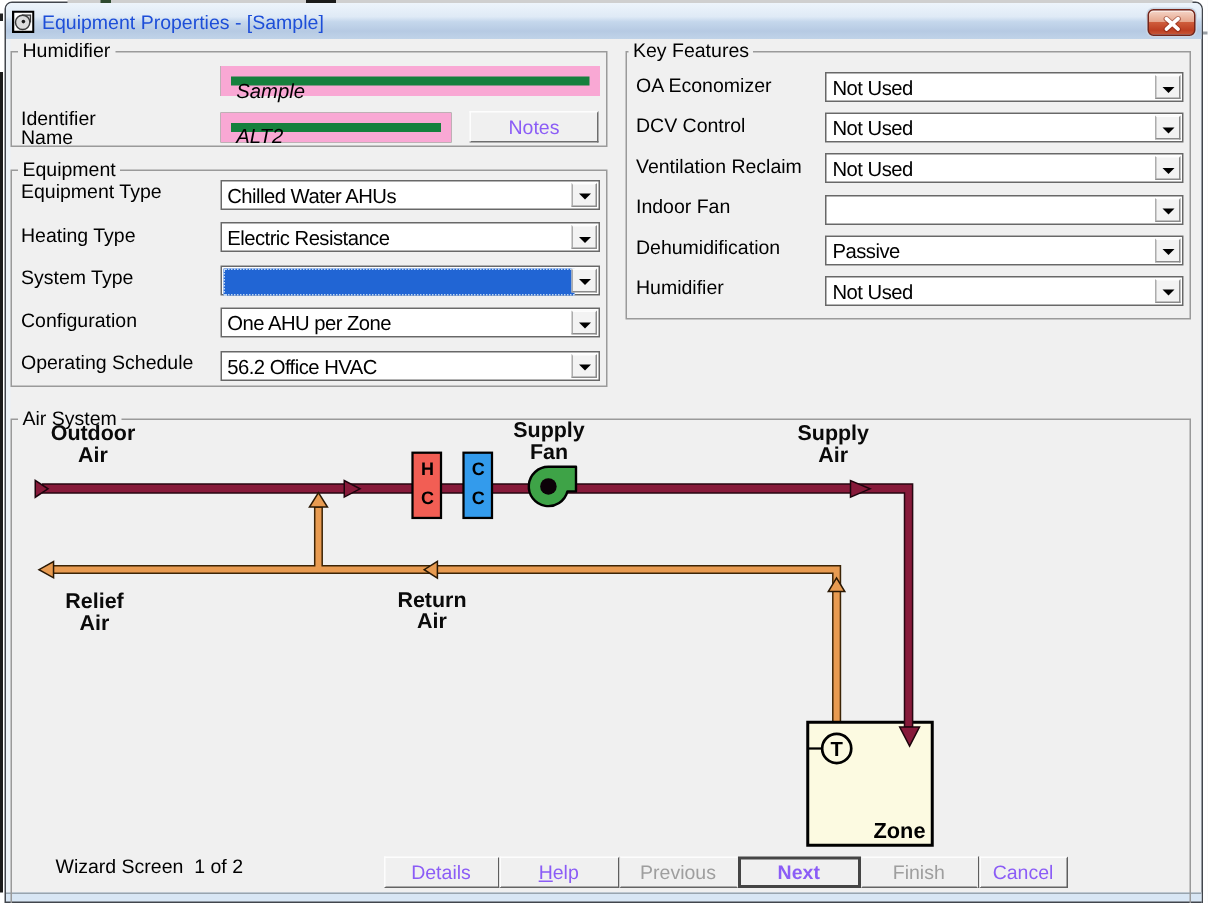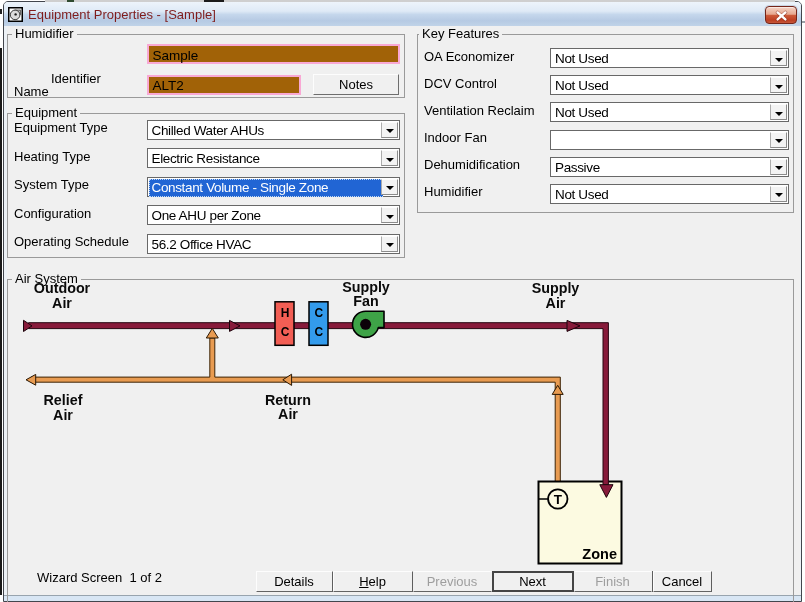--- a/index.html
+++ b/index.html
@@ -2,34 +2,34 @@
 <html><head>
 <meta charset="utf-8">
 <style>
   html,body{margin:0;padding:0;width:805px;height:602px;background:#fff;overflow:hidden;}
   *{box-sizing:border-box;font-family:"Liberation Sans",sans-serif;-webkit-font-smoothing:antialiased;}
   .abs{position:absolute;}
   #win{position:absolute;left:3px;top:1px;width:799px;height:600.5px;
        background:#ECF1F6;border:1px solid #42464D;border-radius:5px 5px 0 0;}
   #titlebar{position:absolute;left:4px;top:2px;width:797px;height:24px;border-radius:4px 4px 0 0;
        background:linear-gradient(#EDF4FB 0%,#DFEAF6 38%,#C5D7EC 52%,#B6CAE3 78%,#C0D3E8 100%);}
-  #title-text{position:absolute;left:28px;top:7px;font-size:13px;color:#7f1d1d;}
+  #title-text{position:absolute;left:28px;top:7px;font-size:13px;color:#1d4ed8;}
   #client{position:absolute;left:6.5px;top:26px;width:793.5px;height:568.5px;background:#F0F0F0;}
   #bottomframe{position:absolute;left:4px;top:594.5px;width:797px;height:7px;background:#D8E6F4;border-top:1px solid #98A4AE;border-bottom:1.5px solid #42464D;}
   .group{position:absolute;border:1px solid #9A9A9A;background:transparent;}
   .group>span{position:absolute;top:-8px;left:4px;background:#F0F0F0;padding:0 3px;font-size:13px;color:#000;line-height:14px;white-space:nowrap;}
   .lbl{position:absolute;font-size:13px;color:#000;white-space:nowrap;line-height:13px;}
-  .field{position:absolute;background:#a16207;border:2px solid #f9a8d4;height:20px;font-size:13.5px;color:#000;padding:1.5px 0 0 4px;line-height:16px;}
+  .field{position:absolute;background:#15803d;border:7px solid #f9a8d4;height:20px;font-size:13.5px;color:#000;padding:1.5px 0 0 4px;line-height:16px;font-style:italic;}
   .combo{position:absolute;background:#fff;border:1px solid #686868;height:20px;}
   .combo .txt{position:absolute;left:4px;top:2px;font-size:13.5px;letter-spacing:-0.35px;color:#000;line-height:15px;white-space:nowrap;}
   .cbtn{position:absolute;top:1px;right:1px;bottom:1px;width:17px;background:#F3F3F3;
         border:1px solid;border-color:#FDFDFD #8B8B8B #8B8B8B #ACACAC;}
   .cbtn:after{content:"";position:absolute;left:3.5px;top:6.5px;width:0;height:0;
         border-left:4px solid transparent;border-right:4px solid transparent;border-top:4.5px solid #000;}
-  .btn{position:absolute;top:571px;height:21px;background:#F0F0F0;font-size:13px;color:#000000;
+  .btn{position:absolute;top:571px;height:21px;background:#F0F0F0;font-size:13px;color:#8b5cf6;
        text-align:center;line-height:19px;border:1px solid;border-color:#FDFDFD #6E6E6E #6E6E6E #FDFDFD;}
   .btn.dis2{color:#9E9E9E;border-color:#FDFDFD transparent #646464 transparent;}
   .divider{position:absolute;top:571px;height:21px;width:1px;background:#5E5E5E;}
   #closebtn{position:absolute;left:765px;top:5.5px;width:32px;height:18px;border-radius:4px;
        border:1px solid #74251A;
        background:linear-gradient(#F5D5C8 0%,#E6A78E 46%,#CE5C3B 50%,#BD3F22 82%,#C75738 100%);
        box-shadow:inset 0 1px 0 rgba(255,255,255,.5), 0 0 0 1px #C9D6E4;}
 </style>
 </head>
 <body>
@@ -67,40 +67,39 @@
   </div>
 <div class="group" style="left:417px;top:33.5px;width:377px;height:179px;">
     <span style="left:1px;">Key Features</span>
   </div>
 <div class="group" style="left:7px;top:259px;width:787px;height:370px;margin-top:20px;">
     <span>Air System</span>
   </div>
 
 <div class="lbl" style="left:14px;top:45px;margin-top:40px;">Name</div>
 <div class="field" style="left:146.5px;top:44px;width:253px;">Sample</div>
-<div class="lbl" style="left:14px;top:72px;margin-left:37px;">Identifier</div>
+<div class="lbl" style="left:14px;top:72px;">Identifier</div>
 <div class="field" style="left:146.5px;top:74.5px;width:154px;">ALT2</div>
 <div class="btn" style="left:313px;top:73.5px;width:86px;height:21px;">Notes</div>
 
 <div class="lbl" style="left:14px;top:121px;">Equipment Type</div>
 <div class="lbl" style="left:14px;top:149.5px;">Heating Type</div>
 <div class="lbl" style="left:14px;top:178px;">System Type</div>
 <div class="lbl" style="left:14px;top:206.5px;">Configuration</div>
 <div class="lbl" style="left:14px;top:235px;">Operating Schedule</div>
 <div class="combo" style="left:146.5px;top:119.5px;width:253.5px;">
     <span class="txt">Chilled Water AHUs</span>
     <span class="cbtn"></span>
   </div>
 <div class="combo" style="left:146.5px;top:148px;width:253.5px;">
     <span class="txt">Electric Resistance</span>
     <span class="cbtn"></span>
   </div>
 <div class="combo" style="left:146.5px;top:176.5px;width:253.5px;">
   <div class="abs" style="left:1px;top:1px;width:234.5px;height:18px;background:#2165D4;outline:1px dotted #BFD7F2;outline-offset:-1px;"></div>
-  <span class="txt" style="color:#fff;">Constant Volume - Single Zone</span>
     <span class="cbtn"></span>
   </div>
 <div class="combo" style="left:146.5px;top:205px;width:253.5px;">
     <span class="txt">One AHU per Zone</span>
     <span class="cbtn"></span>
   </div>
 <div class="combo" style="left:146.5px;top:233.5px;width:253.5px;">
     <span class="txt">56.2 Office HVAC</span>
     <span class="cbtn"></span>
   </div>
@@ -178,16 +177,16 @@
       <text x="63" y="419.8">Air</text>
     <text x="288" y="404.6">Return</text>
       <text x="288" y="418.9">Air</text>
   </g>
 </svg>
 
 <div class="lbl" style="left:37px;top:570.5px;">Wizard Screen&nbsp; 1 of 2</div>
 <div class="btn" style="left:255.5px;width:77px;border-color:#FDFDFD #5E5E5E #646464 #FDFDFD;">Details</div>
 <div class="btn" style="left:332.5px;width:80px;border-color:#FDFDFD #5E5E5E #646464 #FDFDFD;"><u>H</u>elp</div>
 <div class="btn dis2" style="left:412.5px;width:79px;">Previous</div>
-<div class="btn" style="left:491.5px;width:82px;border:2px solid #454545;line-height:17px;">Next</div>
+<div class="btn" style="left:491.5px;width:82px;border:2px solid #454545;line-height:17px;font-weight:bold;">Next</div>
 <div class="btn dis2" style="left:573.5px;width:78px;">Finish</div>
 <div class="divider" style="left:651.5px;"></div>
 <div class="btn" style="left:652.5px;width:59px;border-color:#FDFDFD #5E5E5E #646464 #FDFDFD;">Cancel</div>
 
 </body></html>

